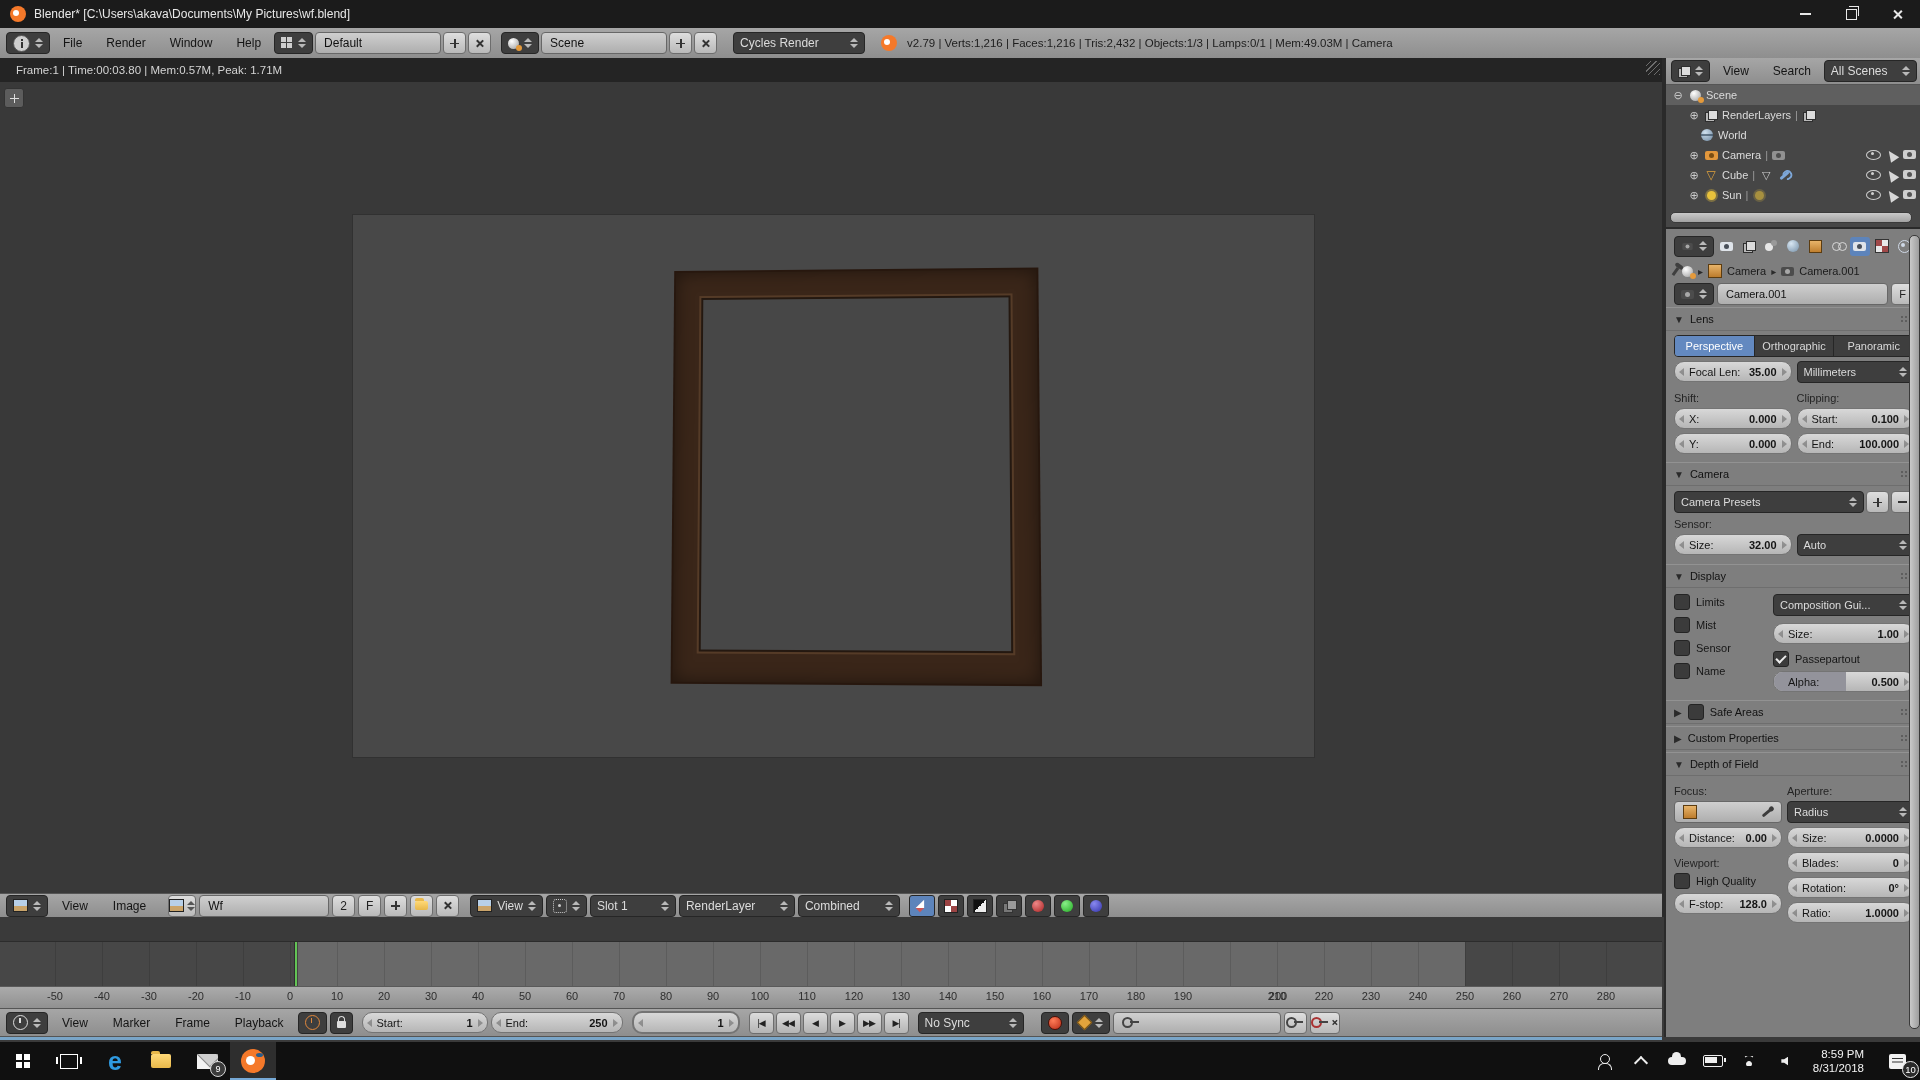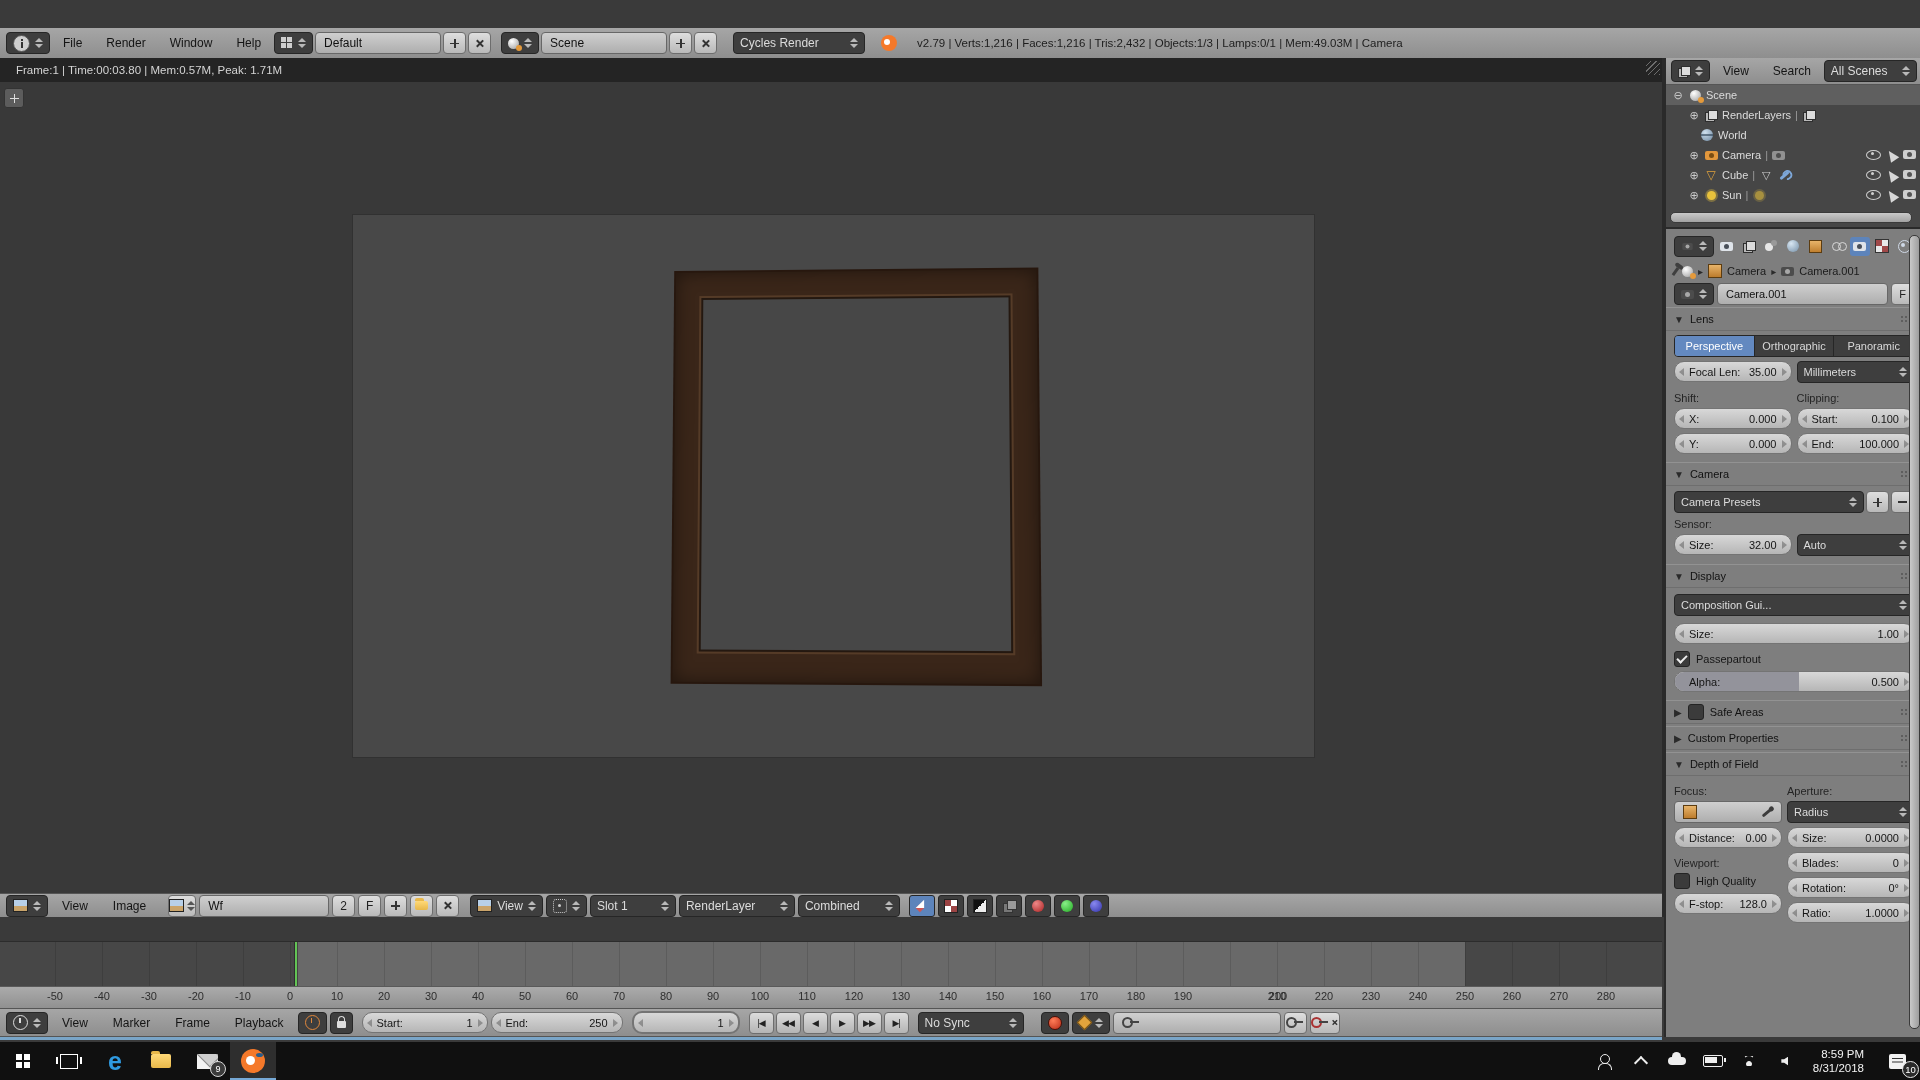--- a/index.html
+++ b/index.html
@@ -37,35 +37,35 @@
         height:20px;min-width:21px;display:flex;align-items:center;justify-content:center;color:#222;}
   .plusic{position:relative;width:9px;height:9px;}
   .plusic::before{content:"";position:absolute;left:4px;top:0;width:1.8px;height:9px;background:#333;}
   .plusic::after{content:"";position:absolute;left:0;top:4px;width:9px;height:1.8px;background:#333;}
   .minic{width:9px;height:2px;background:#333;}
   .xic{position:relative;width:9px;height:9px;}
   .xic::before,.xic::after{content:"";position:absolute;left:4px;top:0;width:1.8px;height:9px;background:#333;}
   .xic::before{transform:rotate(45deg);} .xic::after{transform:rotate(-45deg);}
   .pill{position:relative;background:linear-gradient(#d8d8d8,#b6b6b6);border:1px solid #747474;border-radius:10px;
         height:19px;display:flex;align-items:center;color:#151515;padding:0 14px;font-size:11px;}
-  .pill .lbl{margin-right:auto;} .pill .val{margin-left:auto;}
+  .pill .lbl{margin-right:auto;} .pill .val{margin-left:auto;font-weight:bold;}
   .pill::before{content:"";position:absolute;left:4px;top:6px;width:0;height:0;
         border-top:4px solid transparent;border-bottom:4px solid transparent;border-right:5px solid rgba(0,0,0,.28);}
   .pill::after{content:"";position:absolute;right:4px;top:6px;width:0;height:0;
         border-top:4px solid transparent;border-bottom:4px solid transparent;border-left:5px solid rgba(0,0,0,.28);}
   .chk{width:14px;height:14px;background:#3b3b3b;border:1px solid #242424;border-radius:3px;position:relative;flex:none;}
   .chk.on::after{content:"";position:absolute;left:2px;top:3px;width:8px;height:4px;
         border-left:2px solid #ececec;border-bottom:2px solid #ececec;transform:rotate(-45deg);}
   .circle-i{width:15px;height:15px;border-radius:50%;background:#cfcfcf;border:1px solid #555;position:relative;}
   .circle-i::before{content:"";position:absolute;left:6.5px;top:3px;width:2px;height:2px;background:#333;}
   .circle-i::after{content:"";position:absolute;left:6.5px;top:6px;width:2px;height:6px;background:#333;}
 
   
   .menubar{left:0;top:28px;width:1920px;height:30px;display:flex;align-items:center;gap:2px;}
-  .stats{color:#1d1d1d;font-size:11.5px;margin-left:10px;white-space:nowrap;}
+  .stats{color:#1d1d1d;font-size:11.5px;white-space:nowrap;}
   .gridic{width:12px;height:12px;display:grid;grid-template-columns:5px 5px;grid-template-rows:5px 5px;gap:1px;}
   .gridic span{background:#cfcfcf;}
   .ballic{width:11px;height:11px;border-radius:50%;background:radial-gradient(circle at 35% 30%,#fff,#9a9a9a);position:relative;}
   .ballic::after{content:"";position:absolute;right:-3px;bottom:-2px;width:6px;height:6px;border-radius:50%;background:#e49a3c;}
 
   
   .imgedit{left:0;top:58px;width:1662px;height:859px;background:#393939;border-right:2px solid #2a2a2a;}
   .infostrip{left:0;top:0;width:100%;height:24px;background:#242424;color:#d4d4d4;
              display:flex;align-items:center;padding-left:16px;box-sizing:border-box;font-size:11.5px;}
   .corner{position:absolute;right:2px;top:3px;width:14px;height:14px;
@@ -237,20 +237,35 @@
   .acic::after{content:"";position:absolute;left:3px;top:4px;width:11px;height:1.6px;background:#333;box-shadow:0 3.5px 0 #333;}
   .acbadge{position:absolute;right:1px;bottom:2px;min-width:15px;height:15px;border-radius:50%;background:#2a2a2a;
            border:1px solid #e8e8e8;color:#fff;font-size:9.5px;display:flex;align-items:center;justify-content:center;}
   .tri{font-size:10px;color:#2a2a2a;}
 </style>
 </head>
 <body>
 
 <div id="root">
 
+  <div class="abs titlebar">
+    <span class="blogo"></span>
+    <span>Blender* [C:\Users\akava\Documents\My Pictures\wf.blend]</span>
+    <span style="margin-left:auto;display:flex;">
+      <span class="wbtn">
+          <span class="ic-min"></span>
+        </span>
+      <span class="wbtn">
+          <span class="ic-max"></span>
+        </span>
+      <span class="wbtn">
+          <span class="xbars"></span>
+        </span>
+    </span>
+  </div>
 
   <div class="abs menubar hdr">
     <span class="dd" style="margin-left:6px;">
       <span class="circle-i"></span>
       <span class="ud">
           <i class="u"></i>
           <i class="d"></i>
         </span>
     </span>
     <span class="menu">File</span>
@@ -788,20 +803,38 @@
           </span>
         </div>
       </div>
 
       <div class="phdr" style="margin-top:8px;">
         <span class="tri">▼</span>
         <span>Display</span>
         <span class="dots"></span>
       </div>
       <div class="cols" style="margin-top:6px;">
+        <div class="col" style="flex:0 0 94px;gap:7px;">
+          <span class="row" style="gap:6px;">
+              <span class="chk"></span>
+              <span>Limits</span>
+            </span>
+          <span class="row" style="gap:6px;">
+              <span class="chk"></span>
+              <span>Mist</span>
+            </span>
+          <span class="row" style="gap:6px;">
+              <span class="chk"></span>
+              <span>Sensor</span>
+            </span>
+          <span class="row" style="gap:6px;">
+              <span class="chk"></span>
+              <span>Name</span>
+            </span>
+        </div>
         <div class="col">
           <span class="dd">
             <span style="overflow:hidden;white-space:nowrap;">Composition Gui...</span>
             <span class="ud">
                 <i class="u"></i>
                 <i class="d"></i>
               </span>
           </span>
           <span class="pill" style="margin-top:3px;">
             <span class="lbl">Size:</span>

